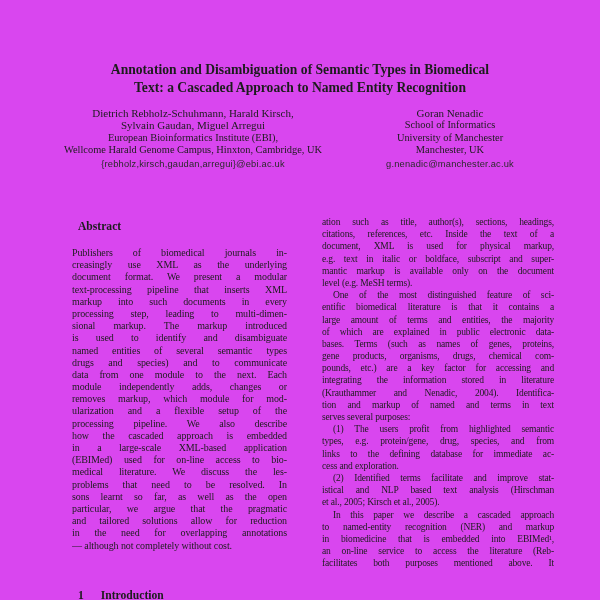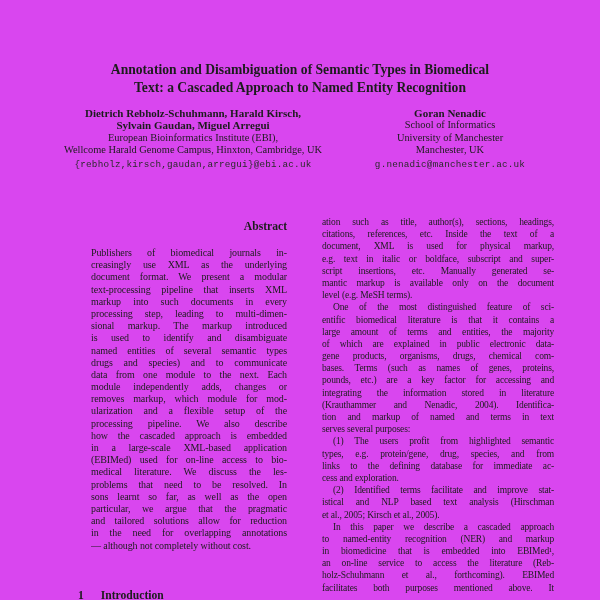--- a/index.html
+++ b/index.html
@@ -7,33 +7,33 @@
     position:relative;width:600px;height:600px;background:#d946ef;
     font-family:"Liberation Serif", serif;color:#1c1c1c;overflow:hidden;
   }
   .title-block{
     position:absolute;top:61px;left:45px;width:510px;
     font-weight:bold;font-size:13.6px;line-height:18px;text-align:center;
   }
   .author-block{position:absolute;top:107px;text-align:center;}
   .author-block.a-left{left:55px;width:276px;}
   .author-block.a-right{left:362px;width:176px;}
-  .author-names{font-weight:bold;font-size:11px;line-height:12.3px;}
+  .author-names{font-weight:normal;font-size:11px;line-height:12.3px;}
   .author-affil{font-size:10.4px;line-height:12.3px;}
   .author-email{
-    font-family:Liberation Mono, monospace;font-size:9.3px;
+    font-family:Liberation Sans, sans-serif;font-size:9.3px;
     letter-spacing:0.2px;margin-top:3px;color:#2a2a2a;white-space:nowrap;
   }
   .col-left{position:absolute;left:65px;top:218px;width:226px;height:382px;}
   .abstract-heading{
-    margin:2px 4px 0 13px;text-align:right;
+    margin:2px 4px 0 13px;text-align:left;
     font-size:11.6px;font-weight:bold;
   }
   .abstract-body{
-    margin:14px 4px 0 26px;font-size:10px;line-height:12.2px;
+    margin:14px 4px 0 7px;font-size:10px;line-height:12.2px;
     letter-spacing:-0.1px;
   }
   .section-heading{
     position:absolute;top:359px;left:1px;margin:12px;
     font-size:11.6px;font-weight:bold;
   }
   .section-heading .sec-title{margin-left:17px;}
   .col-right{
     position:absolute;left:322px;top:216px;width:232px;
     font-size:9.5px;line-height:12.2px;letter-spacing:-0.15px;
@@ -114,42 +114,40 @@
     <h2 class="section-heading">
       <span class="sec-num">1</span><span class="sec-title">Introduction</span>
     </h2>
   </section>
 
   <section class="col-right">
       <div class="line">ation such as title, author(s), sections, headings,</div>
       <div class="line">citations, references, etc. Inside the text of a</div>
       <div class="line">document, XML is used for physical markup,</div>
       <div class="line">e.g. text in italic or boldface, subscript and super-</div>
-      <div class="line">script insertions, etc. Manually generated se-</div>
       <div class="line">mantic markup is available only on the document</div>
       <div class="line end">level (e.g. MeSH terms).</div>
       <div class="line ind">One of the most distinguished feature of sci-</div>
       <div class="line">entific biomedical literature is that it contains a</div>
       <div class="line">large amount of terms and entities, the majority</div>
       <div class="line">of which are explained in public electronic data-</div>
+      <div class="line">bases. Terms (such as names of genes, proteins,</div>
       <div class="line">gene products, organisms, drugs, chemical com-</div>
-      <div class="line">bases. Terms (such as names of genes, proteins,</div>
       <div class="line">pounds, etc.) are a key factor for accessing and</div>
       <div class="line">integrating the information stored in literature</div>
       <div class="line">(Krauthammer and Nenadic, 2004). Identifica-</div>
       <div class="line">tion and markup of named and terms in text</div>
       <div class="line end">serves several purposes:</div>
       <div class="line ind">(1) The users profit from highlighted semantic</div>
       <div class="line">types, e.g. protein/gene, drug, species, and from</div>
       <div class="line">links to the defining database for immediate ac-</div>
       <div class="line end">cess and exploration.</div>
       <div class="line ind">(2) Identified terms facilitate and improve stat-</div>
       <div class="line">istical and NLP based text analysis (Hirschman</div>
       <div class="line end">et al., 2005; Kirsch et al., 2005).</div>
       <div class="line ind">In this paper we describe a cascaded approach</div>
       <div class="line">to named-entity recognition (NER) and markup</div>
       <div class="line">in biomedicine that is embedded into EBIMed¹,</div>
       <div class="line">an on-line service to access the literature (Reb-</div>
-      <div class="line">holz-Schuhmann et al., forthcoming). EBIMed</div>
       <div class="line">facilitates both purposes mentioned above. It</div>
     </section>
 
 </div>
 
 </body></html>

